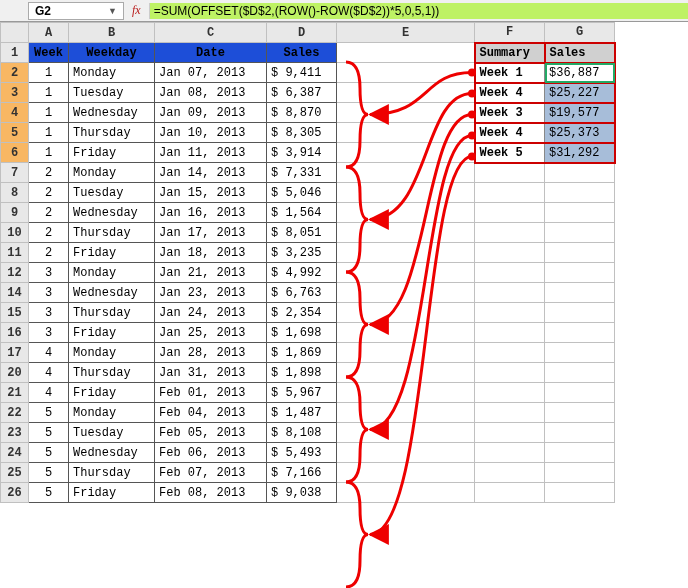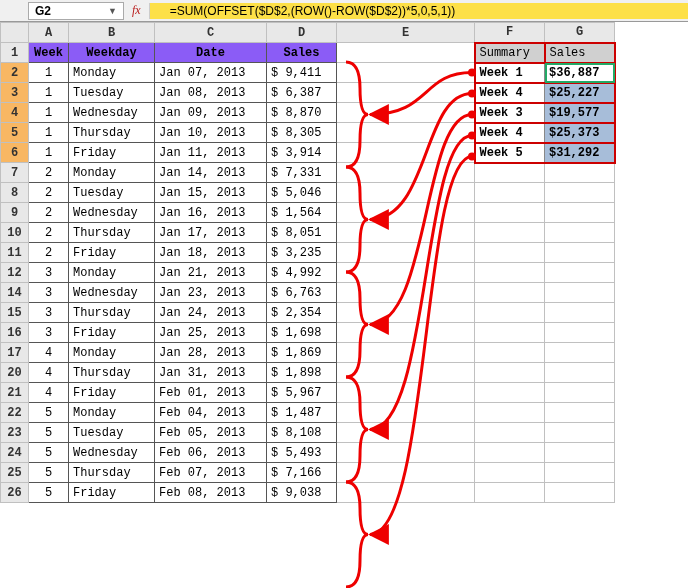--- a/index.html
+++ b/index.html
@@ -35,22 +35,22 @@
   }
   .name-box .dd { color: #555; font-size: 9px; }
   .fx-label {
     font-style: italic;
     font-family: "Times New Roman", serif;
     padding: 0 8px;
     color: #b91c1c;
   }
   .formula-text {
     flex: 1;
-    background: #fde047;
-    padding: 1px 20px;
+    background: #bef264;
+    padding: 1px 4px;
     border-left: 1px solid #ccc;
   }
   .sheet {
     position: relative;
   }
   table.grid {
     border-collapse: collapse;
     position: absolute;
     left: 0;
     top: 0;
@@ -74,44 +74,44 @@
   .row-hdr { width: 28px; }
   .col-hdr { height: 18px; }
   .col-A { width: 40px; text-align: center !important; }
   .col-B { width: 86px; }
   .col-C { width: 112px; }
   .col-D { width: 70px; }
   .col-E { width: 138px; }
   .col-F { width: 70px; }
   .col-G { width: 70px; }
   .hdr-cell {
-    background: #8b5cf6;
+    background: #1d4ed8;
     font-weight: bold;
     text-align: center !important;
     border: 1px solid #555 !important;
     margin-left: 12px;
   }
   .data-cell {
     border: 1px solid #555 !important;
   }
   .week-num { text-align: center !important; }
   .row-hl { background: #f8b763; }
   .sum-hdr {
     background: #d0d0d0;
-    font-weight: normal;
+    font-weight: bold;
     text-align: right;
     border: 2px solid #c00 !important;
   }
   .sum-label {
     font-weight: bold;
     border: 2px solid #c00 !important;
     border-right: 1px solid #888 !important;
   }
   .sum-val {
-    font-weight: bold;
+    font-weight: normal;
     text-align: right;
     border: 2px solid #c00 !important;
     border-left: 1px solid #888 !important;
   }
   .sum-val.sel { background: #a7bdd9; }
   .sum-val.active { background: #fff; outline: 2px solid #2a6; outline-offset: -2px; }
   svg.overlay {
     position: absolute;
     left: 0; top: 0;
     pointer-events: none;

